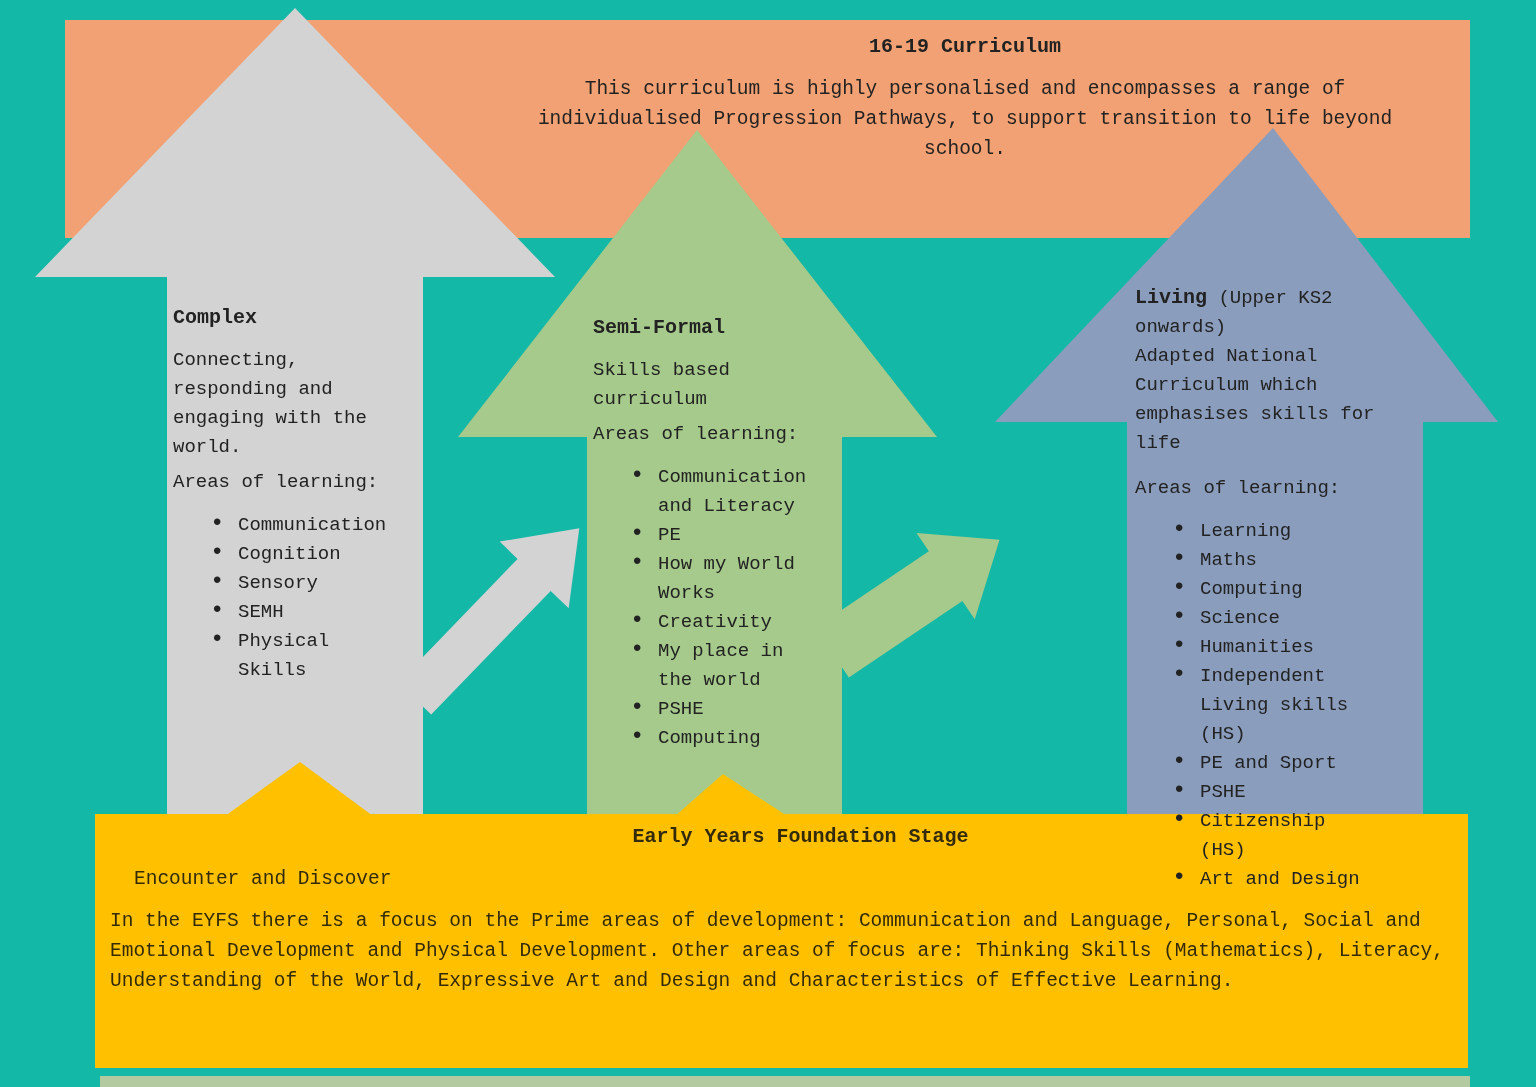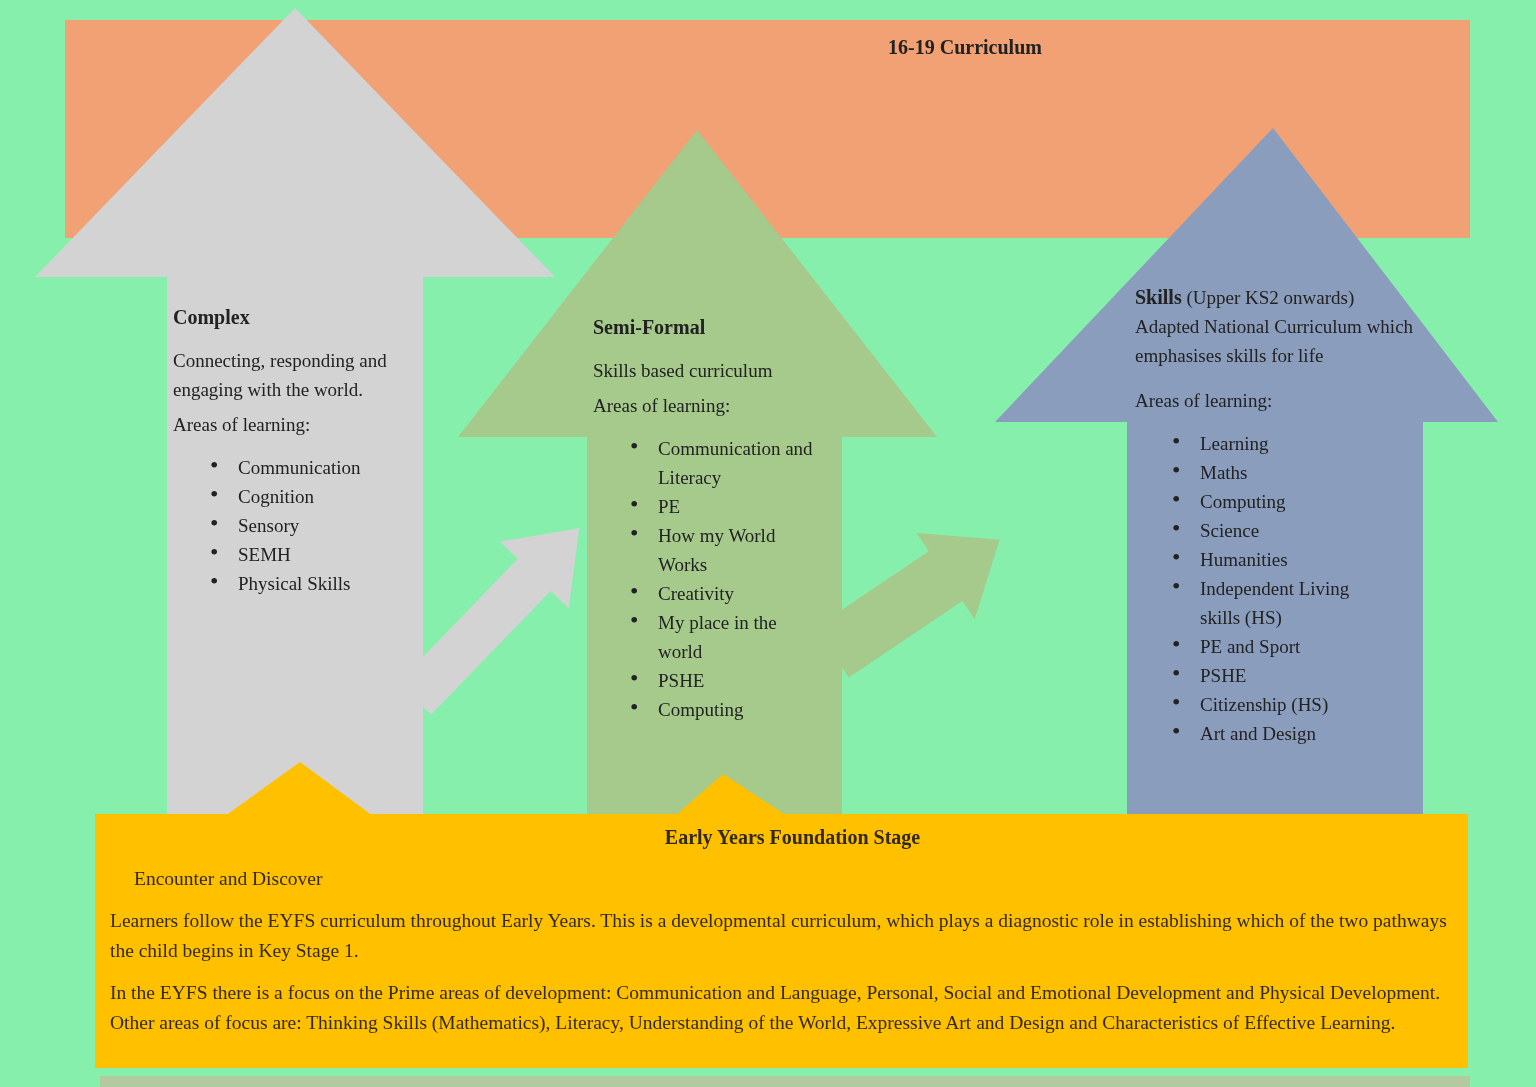--- a/index.html
+++ b/index.html
@@ -1,20 +1,20 @@
 <!DOCTYPE html>
 <html style="--banner_orange: #F1A173; --arrow_gray: #D3D3D3; --arrow_green: #A6CA8B; --arrow_blue: #8B9DBD; --banner_yellow: #FFC000; --strip_green: #B3C9A0; --text_dark: #222222; --text_on_yellow: #332A0A;"><head>
 <meta charset="utf-8">
 <style>
   html,body{margin:0;padding:0;background:#ffffff;}
   #canvas{
     position:relative;
     width:1536px;height:1087px;
-    background:#86efac;
-    font-family:Liberation Serif, serif;
+    background:#14b8a6;
+    font-family:Liberation Mono, monospace;
     color:var(--text_dark,#222);
     overflow:hidden;
   }
   #shapes{position:absolute;left:0;top:0;width:1536px;height:1087px;}
   .fill-orange{fill:var(--banner_orange)}
   .fill-gray{fill:var(--arrow_gray)}
   .fill-green{fill:var(--arrow_green)}
   .fill-blue{fill:var(--arrow_blue)}
   .fill-yellow{fill:var(--banner_yellow)}
   .fill-strip{fill:var(--strip_green)}
@@ -44,21 +44,21 @@
 
   .formal-block{left:1135px;top:283px;width:292px;}
   .formal-block .title-line{font-size:19px;line-height:29px;margin-bottom:0;}
   .formal-block .title-line .bold{font-weight:700;font-size:20px;}
   .formal-block p.desc{width:286px;margin-bottom:0;}
   .formal-block .areas-label{margin-top:16px;}
   .formal-block li{width:175px;}
 
   
   .eyfs-title{left:95px;top:824px;width:1395px;text-align:center;
-    font-size:20px;font-weight:700;line-height:26px;color:var(--text_on_yellow,#332a0a);}
+    font-size:20px;font-weight:700;line-height:26px;color:var(--text_on_yellow,#332a0a);padding-left:8px;}
   .eyfs-body{left:110px;top:864px;width:1345px;color:var(--text_on_yellow,#332a0a);}
   .eyfs-body .subtitle{font-size:19.5px;line-height:30px;margin-bottom:12px;margin-left:24px;}
   .eyfs-body p{font-size:19.5px;line-height:30px;margin-bottom:12px;}
 </style>
 </head>
 <body>
 
 <div id="canvas">
 
   <svg id="shapes" viewBox="0 0 1536 1087" aria-hidden="true">
@@ -81,20 +81,21 @@
 
     <rect class="fill-yellow" x="95" y="814" width="1373" height="254"></rect>
     <polygon class="fill-yellow" points="225,816 300,762 373,816"></polygon>
     <polygon class="fill-yellow" points="675,816 723,774 787,816"></polygon>
 
     <rect class="fill-strip" x="100" y="1076" width="1370" height="11"></rect>
   </svg>
 
   <div class="txt top-text">
     <h2>16-19 Curriculum</h2>
+    <p>This curriculum is highly personalised and encompasses a range of individualised Progression Pathways, to support transition to life beyond school.</p>
   </div>
 
   <div class="txt pathway complex-block">
     <h3>Complex</h3>
     <p>Connecting, responding and engaging with the world.</p>
     <div class="areas-label">Areas of learning:</div>
     <ul>
         <li>Communication</li>
         <li>Cognition</li>
         <li>Sensory</li>
@@ -112,37 +113,36 @@
         <li>PE</li>
         <li>How my World Works</li>
         <li>Creativity</li>
         <li>My place in the world</li>
         <li>PSHE</li>
         <li>Computing</li>
       </ul>
   </div>
 
   <div class="txt pathway formal-block">
-    <div class="title-line"><span class="bold">Skills</span><span> (Upper KS2 onwards)</span></div>
+    <div class="title-line"><span class="bold">Living</span><span> (Upper KS2 onwards)</span></div>
     <p class="desc">Adapted National Curriculum which emphasises skills for life</p>
     <div class="areas-label">Areas of learning:</div>
     <ul>
         <li>Learning</li>
         <li>Maths</li>
         <li>Computing</li>
         <li>Science</li>
         <li>Humanities</li>
         <li>Independent Living skills (HS)</li>
         <li>PE and Sport</li>
         <li>PSHE</li>
         <li>Citizenship (HS)</li>
         <li>Art and Design</li>
       </ul>
   </div>
 
   <div class="txt eyfs-title">Early Years Foundation Stage</div>
   <div class="txt eyfs-body">
     <div class="subtitle">Encounter and Discover</div>
-    <p>Learners follow the EYFS curriculum throughout Early Years. This is a developmental curriculum, which plays a diagnostic role in establishing which of the two pathways the child begins in Key Stage 1.</p>
     <p>In the EYFS there is a focus on the Prime areas of development: Communication and Language, Personal, Social and Emotional Development and Physical Development. Other areas of focus are: Thinking Skills (Mathematics), Literacy, Understanding of the World, Expressive Art and Design and Characteristics of Effective Learning.</p>
   </div>
 
 </div>
 
 </body></html>

